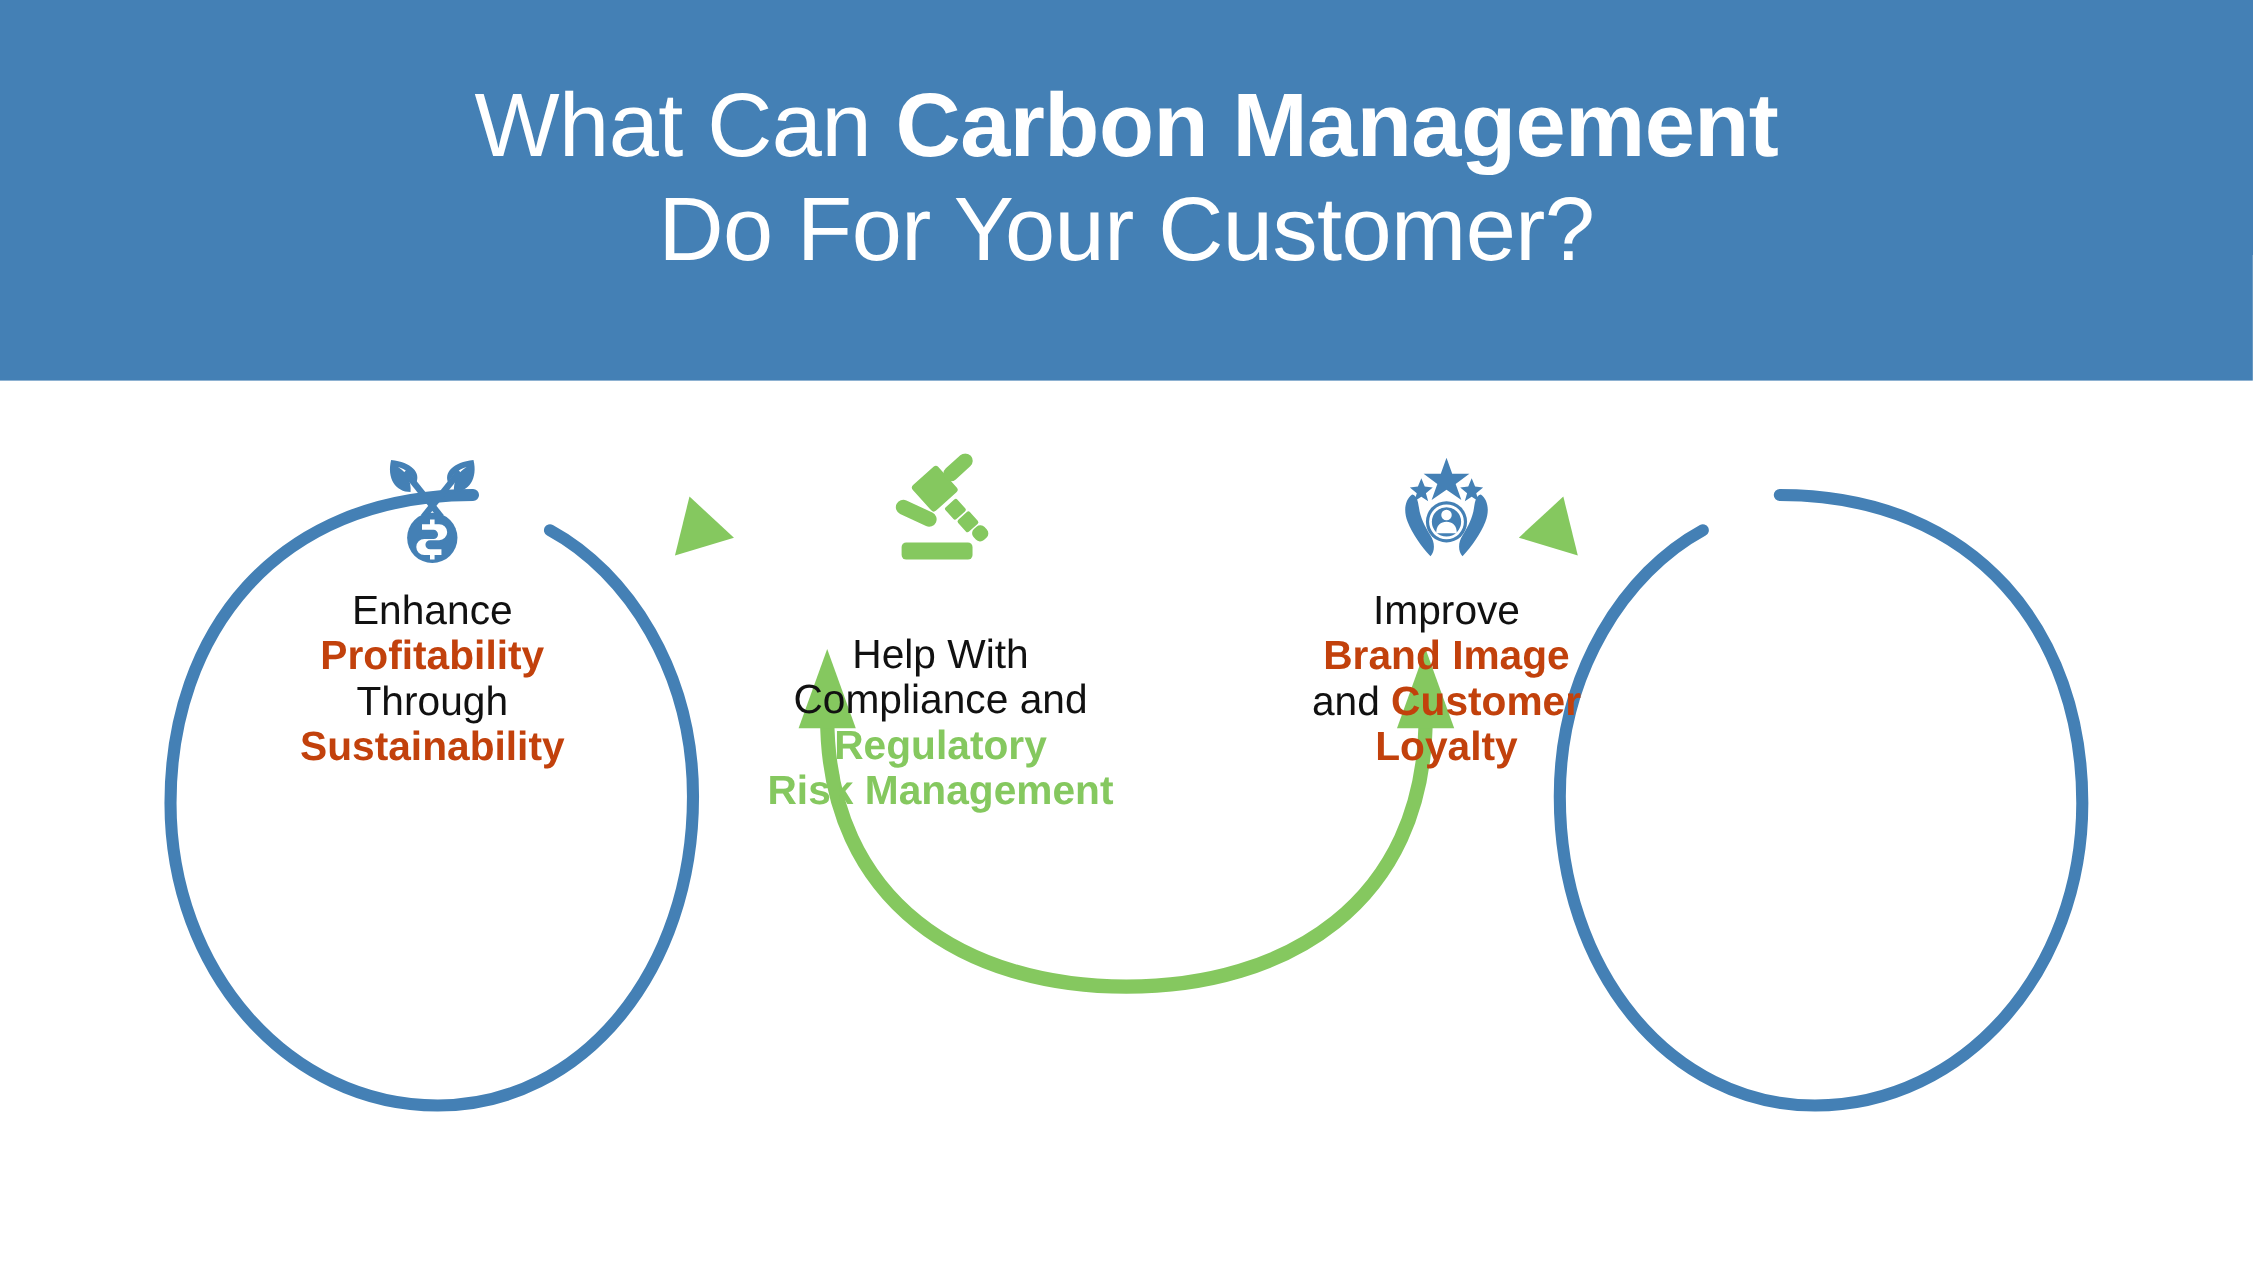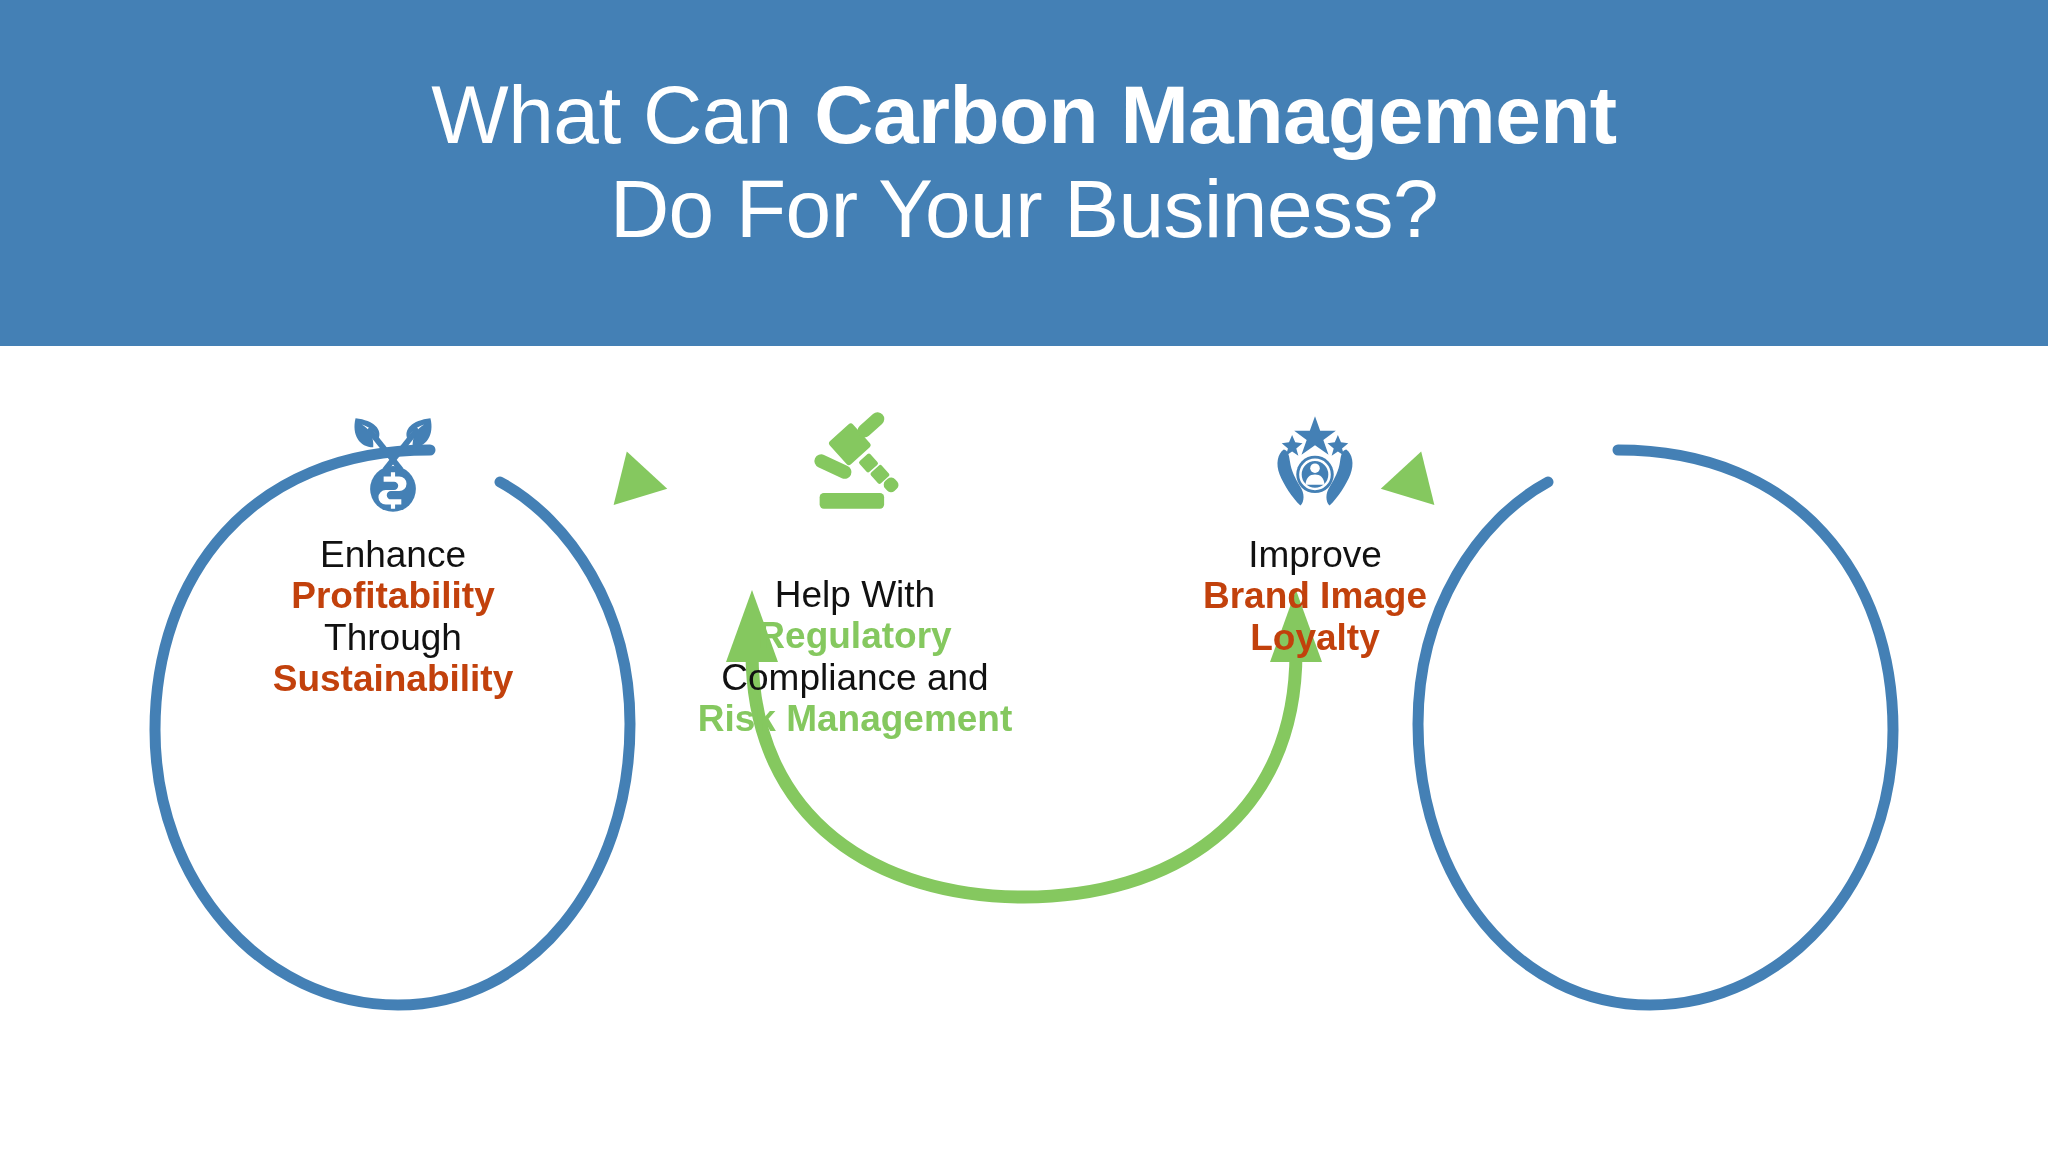--- a/index.html
+++ b/index.html
@@ -95,21 +95,21 @@
   }
   .node-line { display: block; white-space: nowrap; }
 </style>
 </head>
 <body>
 
 <div id="header-banner">
   <div class="title-line title-line-1">
     <span>What Can </span><span class="title-strong">Carbon Management</span>
   </div>
-  <div class="title-line title-line-2">Do For Your Business?</div>
+  <div class="title-line title-line-2">Do For Your Customer?</div>
 </div>
 
 <div id="diagram-canvas">
 
   <svg id="diagram-svg" viewBox="0 0 2048 800">
 
     <path d="M 430 98
              C 250 98, 155 225, 155 378
              C 155 530, 262 653, 398 653
              C 530 653, 630 530, 630 372
@@ -166,22 +166,22 @@
       <rect x="10" y="46" width="38" height="13" rx="6.5" fill="#85C85F" transform="rotate(25 29 52)"></rect>
 
       <rect x="56" y="42" width="14" height="14" rx="2" fill="#85C85F" transform="rotate(-42 63 49)"></rect>
       <rect x="67" y="53" width="14" height="14" rx="2" fill="#85C85F" transform="rotate(-42 74 60)"></rect>
       <rect x="78" y="64" width="13" height="13" rx="5" fill="#85C85F" transform="rotate(-42 84 70)"></rect>
 
       <rect x="16" y="78" width="62" height="15" rx="4" fill="#85C85F"></rect>
     </svg>
     <div class="node-text">
       <span class="node-line">Help With</span>
+      <span class="node-line">Compliance and</span>
       <span class="node-line accent-green">Regulatory</span>
-      <span class="node-line">Compliance and</span>
       <span class="node-line accent-green">Risk Management</span>
     </div>
   </div>
 
   <div class="node" id="node-3">
     <svg class="node-icon" viewBox="0 0 100 100">
 
       <path d="M50 4 L55 18 L70 18 L58 27 L63 41 L50 32 L37 41 L42 27 L30 18 L45 18 Z" fill="#4480B5"></path>
 
       <path d="M28 22 L31 29 L38 30 L32 35 L34 42 L28 38 L22 42 L24 35 L18 30 L25 29 Z" fill="#4480B5"></path>
@@ -193,17 +193,18 @@
 
       <circle cx="50" cy="60" r="18" fill="#4480B5"></circle>
       <circle cx="50" cy="60" r="14" fill="none" stroke="#ffffff" stroke-width="2.4"></circle>
 
       <circle cx="50" cy="54" r="4.6" fill="#ffffff"></circle>
       <path d="M41 70 C41 63, 45 60, 50 60 C55 60, 59 63, 59 70 Z" fill="#ffffff"></path>
     </svg>
     <div class="node-text">
       <span class="node-line">Improve</span>
       <span class="node-line accent-blue">Brand Image</span>
+      <span class="node-line"><span>and </span><span class="accent-blue">Customer</span></span>
       <span class="node-line accent-blue">Loyalty</span>
     </div>
   </div>
 
 </div>
 
 </body></html>

